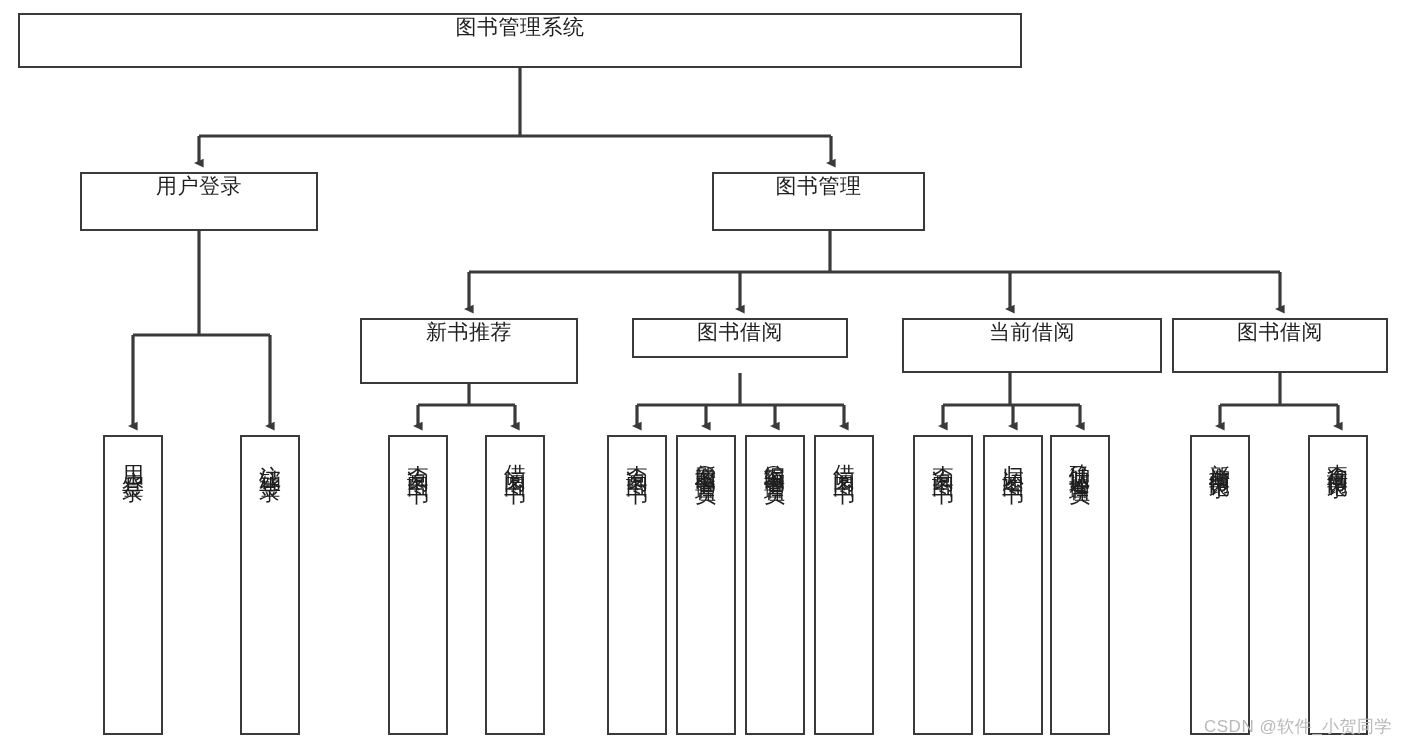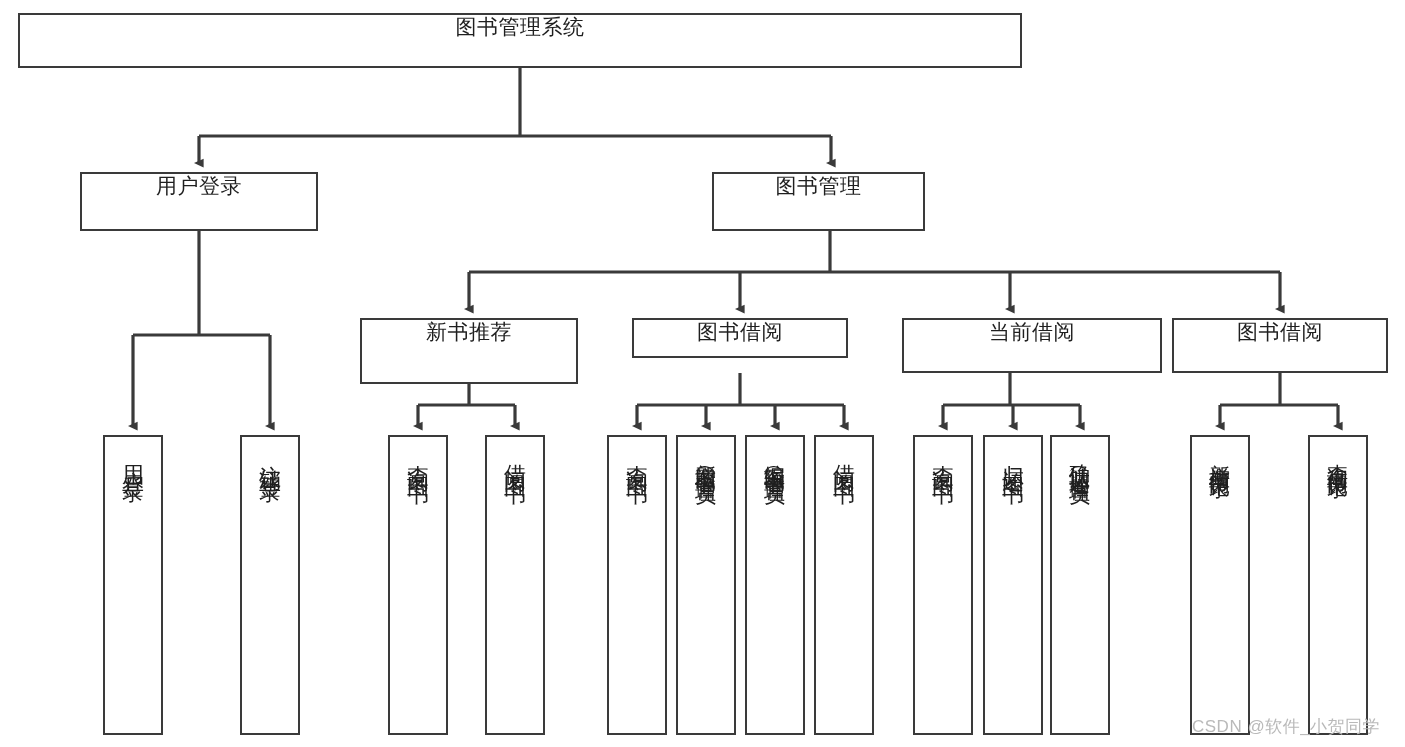--- a/index.html
+++ b/index.html
@@ -62,20 +62,21 @@
   .node.vert.tall .label {
     font-size: 21px;
     letter-spacing: 3px;
   }
   .watermark {
     position: absolute;
     color: #b9b9b9;
     font-size: 17px;
     white-space: nowrap;
     letter-spacing: 0.5px;
+    padding-left: 12px;
   }
 </style>
 </head>
 <body>
 
 <div id="canvas">
 
   <svg id="edges" viewBox="0 0 1405 747" xmlns="http://www.w3.org/2000/svg">
     <defs>
       <marker id="arrow" markerWidth="10" markerHeight="10" refX="4.6" refY="5" orient="auto" markerUnits="userSpaceOnUse">

